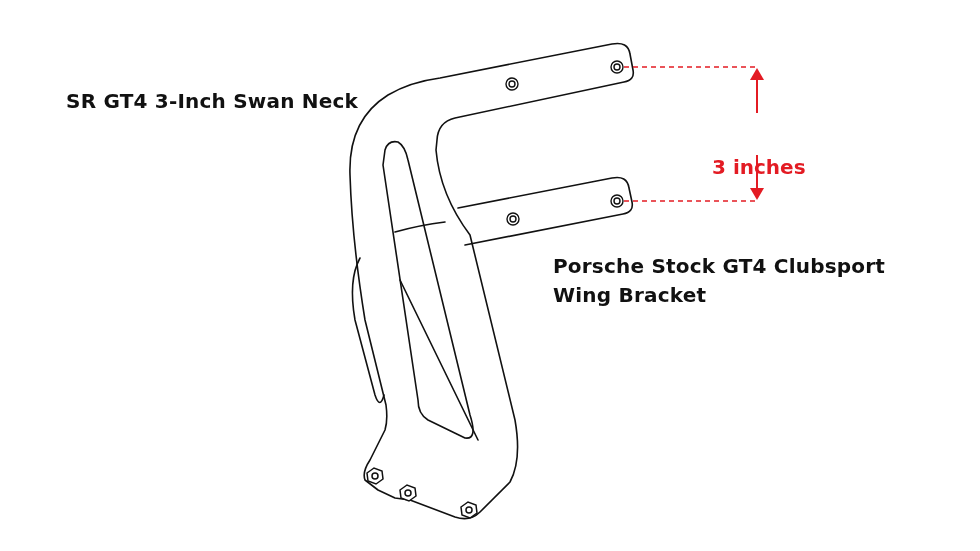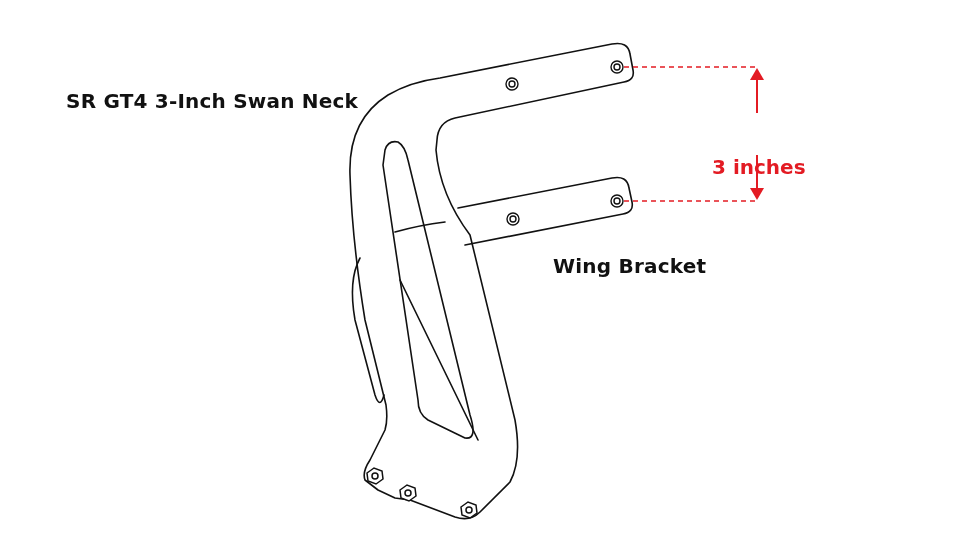--- a/index.html
+++ b/index.html
@@ -71,16 +71,17 @@
     <polygon points="757,68 750,80 764,80" stroke="none"></polygon>
     <polygon points="757,200 750,188 764,188" stroke="none"></polygon>
   </g>
 </svg>
 
 <div class="label label-riser">
   <div>SR GT4 3-Inch Swan Neck</div>
 </div>
 
 <div class="label label-bracket">
+  <div>Porsche Stock GT4 Clubsport</div>
   <div>Wing Bracket</div>
 </div>
 
 <div class="dim-label">3 inches</div>
 
 </body></html>

